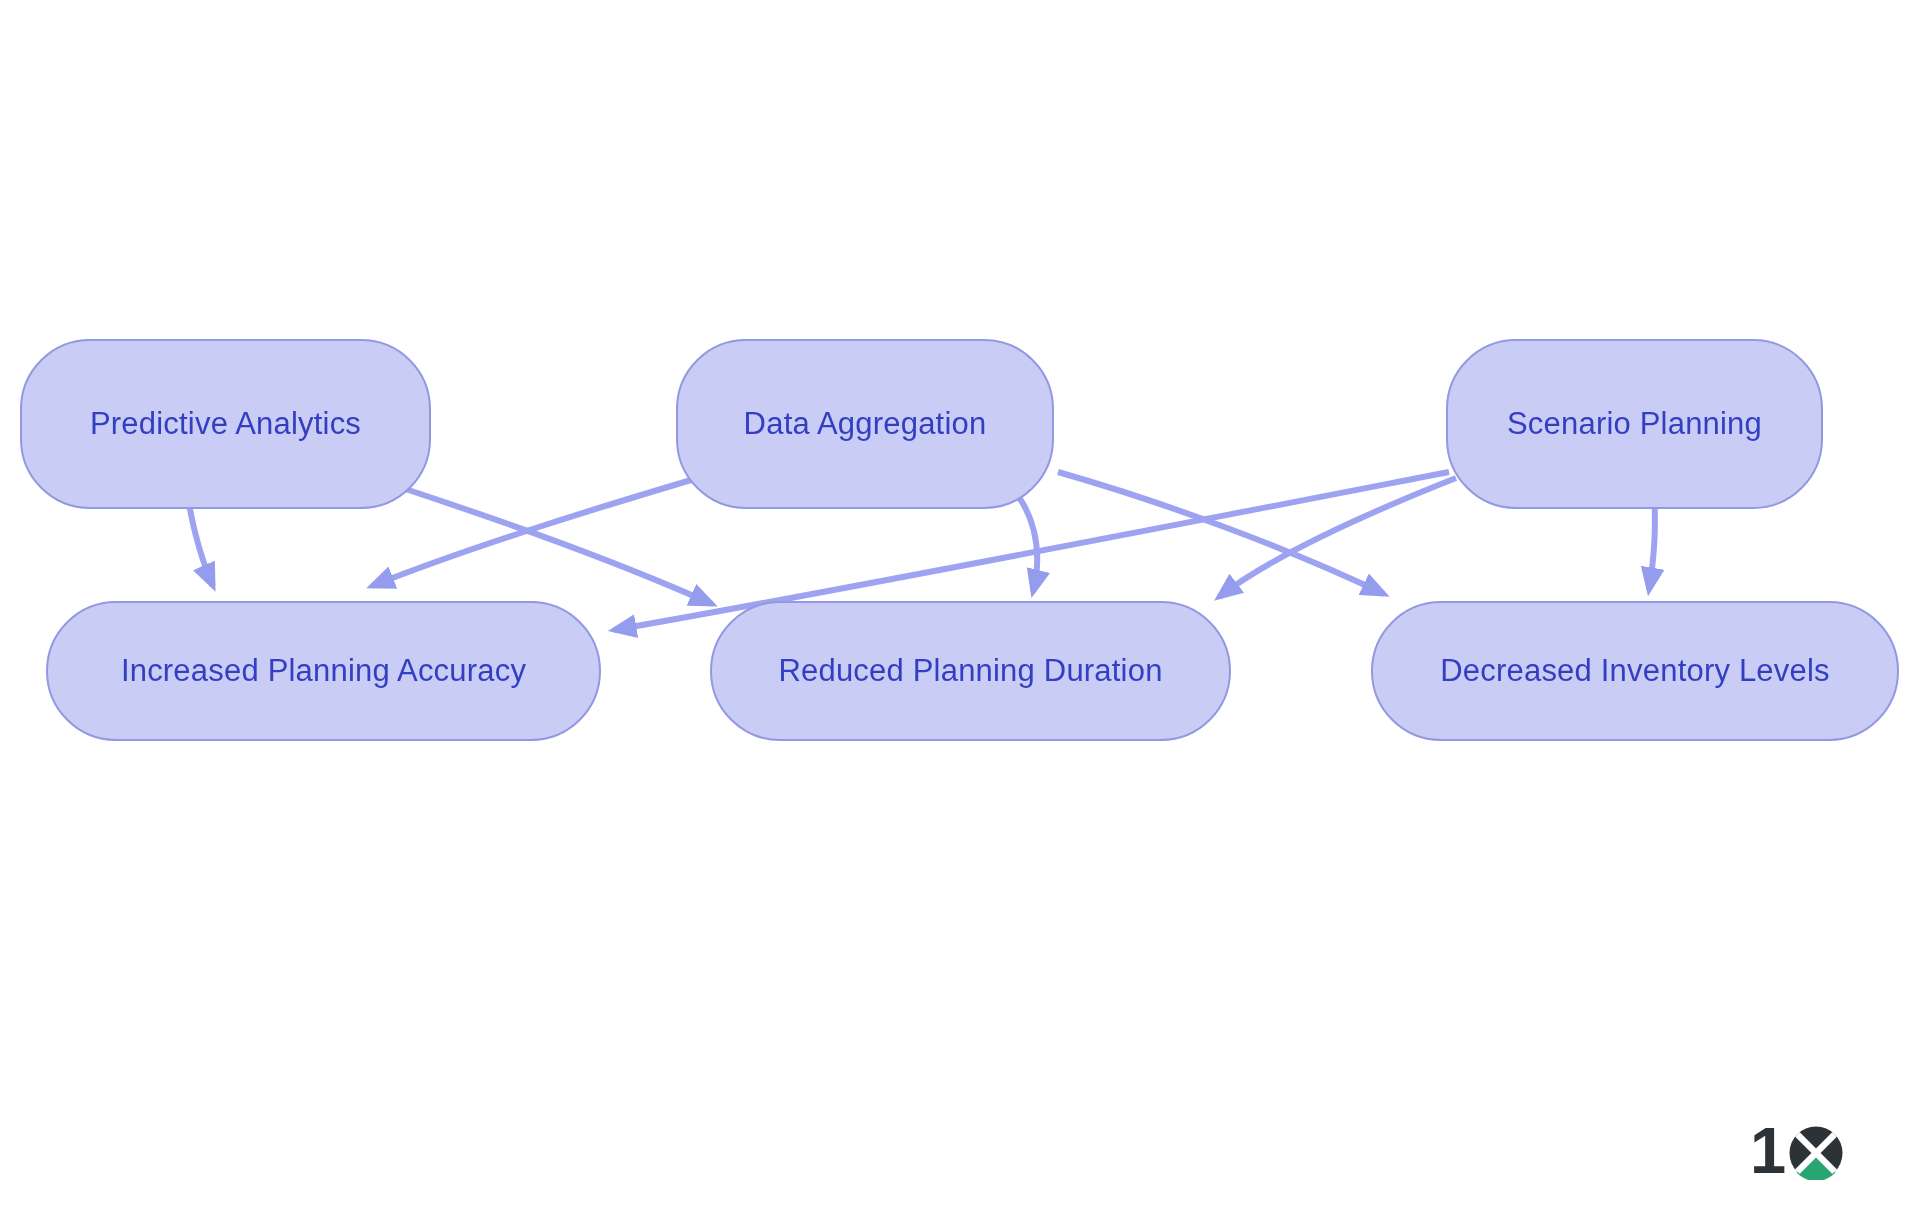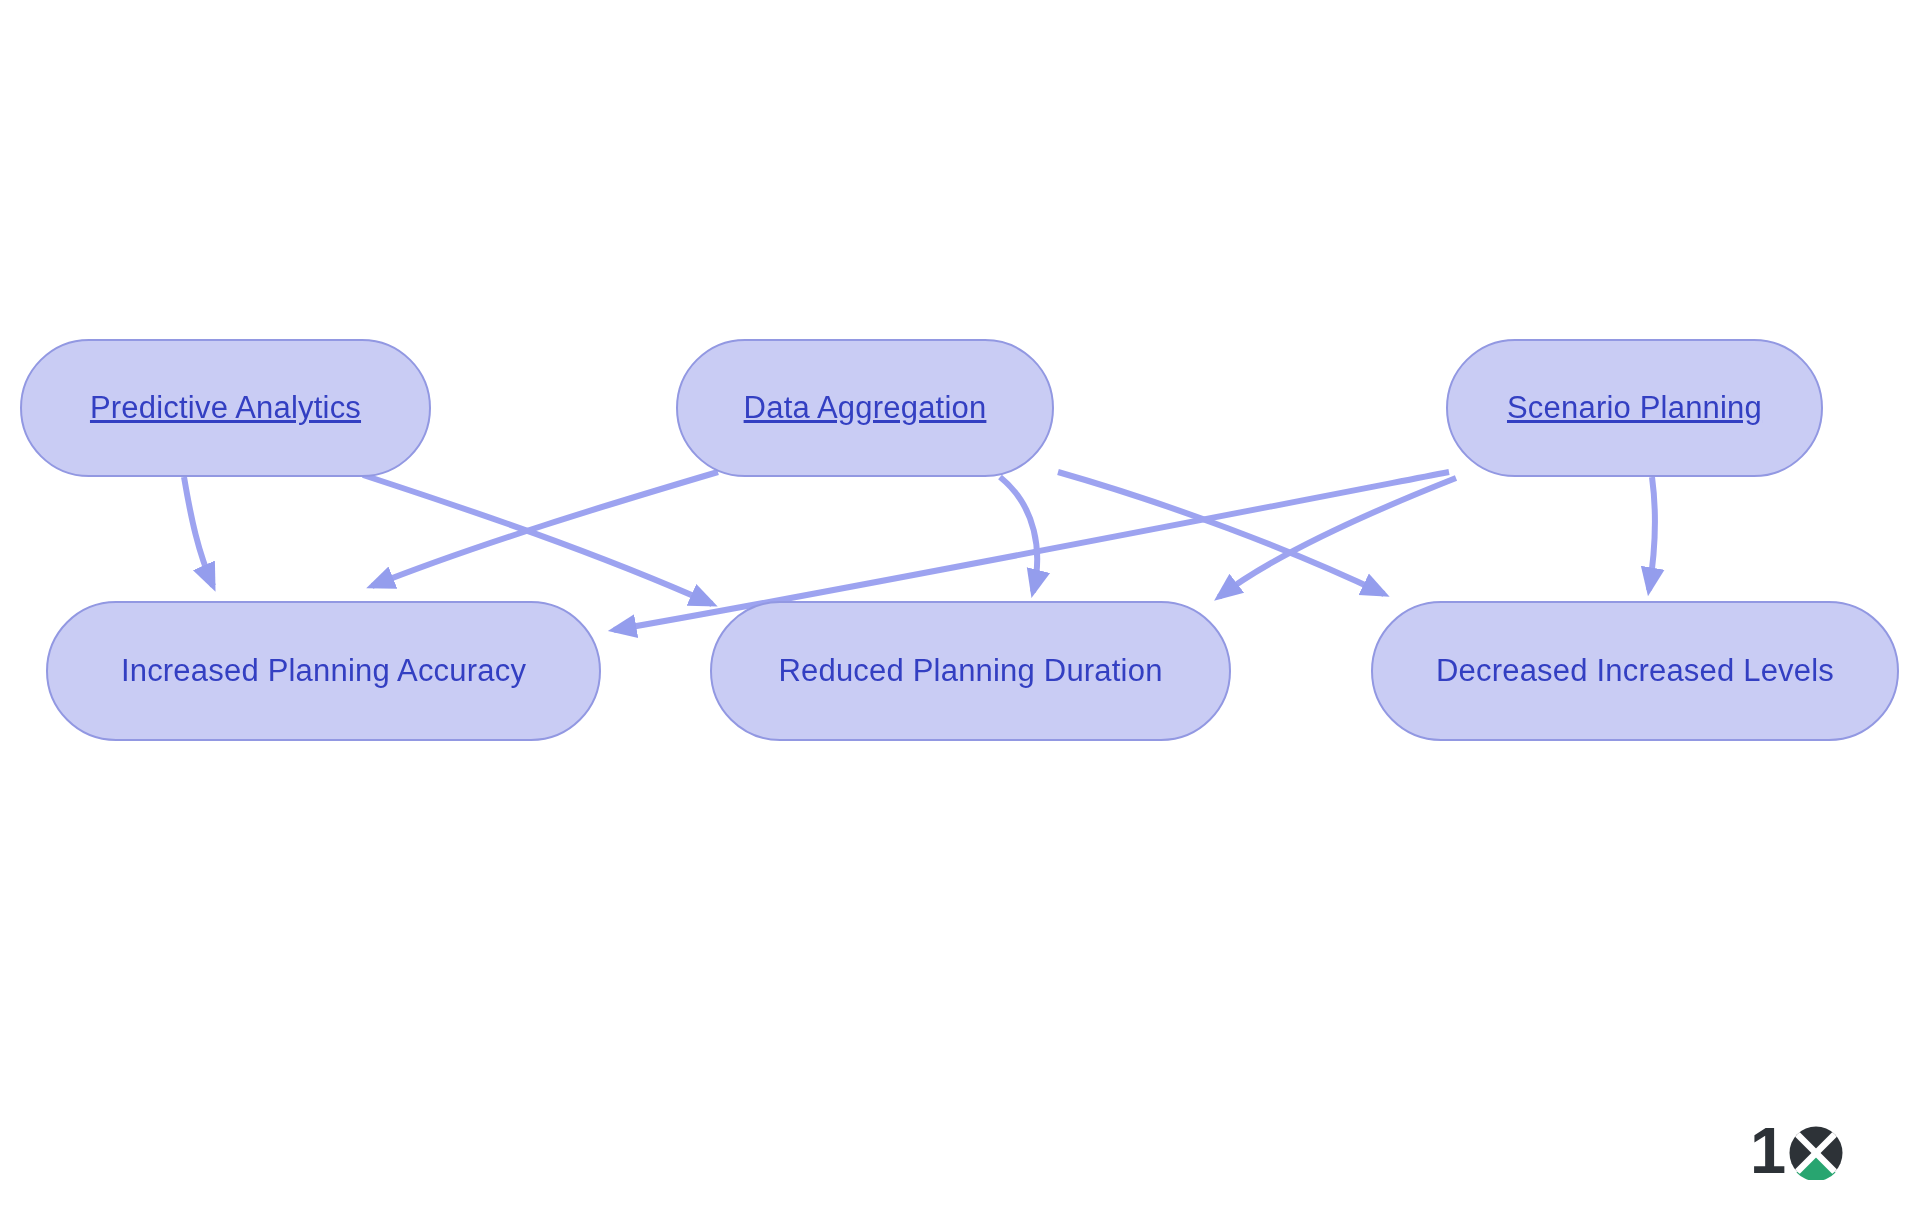--- a/index.html
+++ b/index.html
@@ -24,21 +24,21 @@
     border: 2px solid #9298e2;
     border-radius: 70px;
     display: flex;
     align-items: center;
     justify-content: center;
     text-align: center;
     color: #333fc2;
     font-size: 31px;
     letter-spacing: 0.2px;
   }
-  .node-top    { top: 339px;  height: 138px; text-decoration: underline; }
+  .node-top    { top: 339px;  height: 170px; }
   .node-bottom { top: 601px;  height: 140px; }
   #node-predictive-analytics          { left: 20px;   width: 411px; }
   #node-data-aggregation              { left: 676px;  width: 378px; }
   #node-scenario-planning             { left: 1446px; width: 377px; }
   #node-increased-planning-accuracy   { left: 46px;   width: 555px; }
   #node-reduced-planning-duration     { left: 710px;  width: 521px; }
   #node-decreased-inventory-levels    { left: 1371px; width: 528px; }
 
   #logo {
     position: absolute;
@@ -92,21 +92,21 @@
 
   <div id="node-scenario-planning" class="node node-top">
     <span>Scenario Planning</span>
   </div>
 
   <div id="node-reduced-planning-duration" class="node node-bottom">
     <span>Reduced Planning Duration</span>
   </div>
 
   <div id="node-decreased-inventory-levels" class="node node-bottom">
-    <span>Decreased Increased Levels</span>
+    <span>Decreased Inventory Levels</span>
   </div>
 
   <div id="logo">
     <span class="logo-one">1</span>
     <svg width="54" height="54" viewBox="0 0 54 54">
       <defs>
         <clipPath id="logo-clip">
             <circle cx="27" cy="27" r="26.5"></circle>
           </clipPath>
       </defs>

